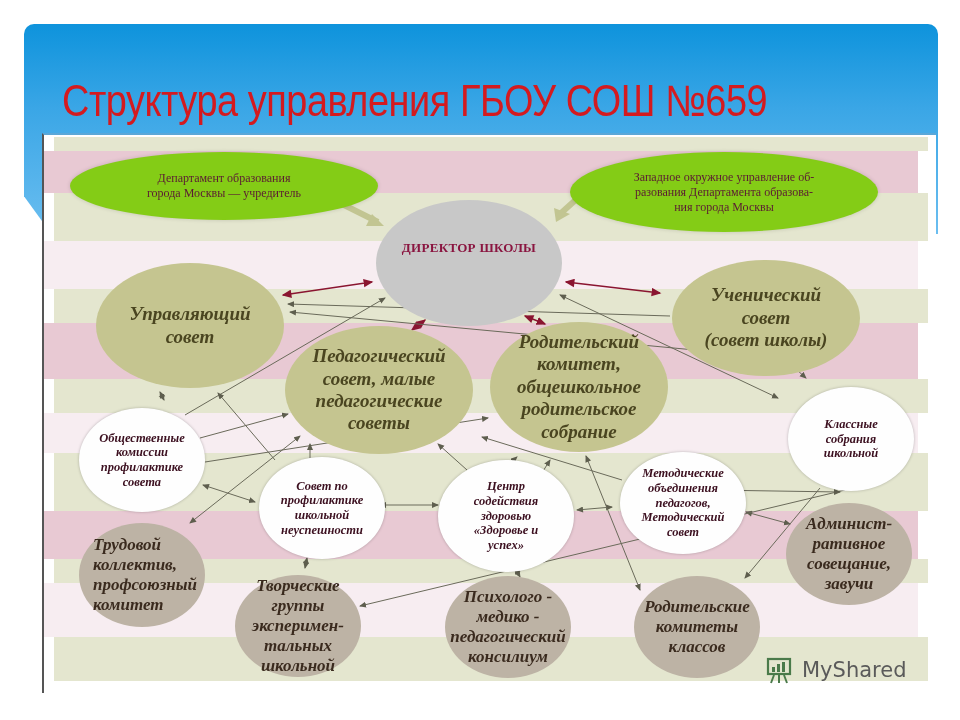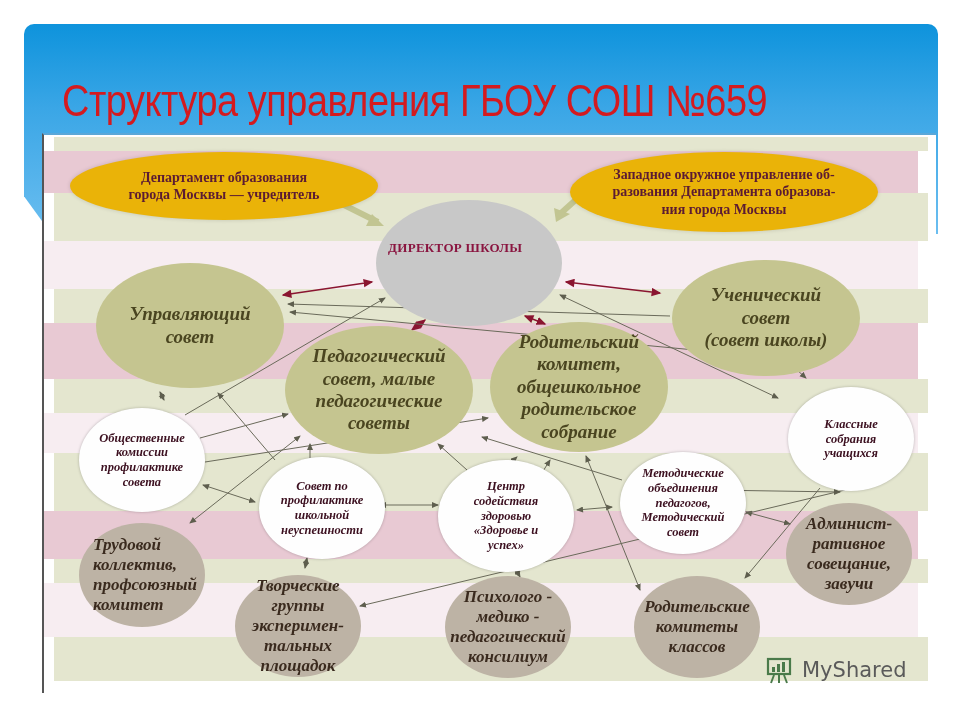--- a/index.html
+++ b/index.html
@@ -29,24 +29,24 @@
     .s-pink { background: #e8c9d3; }
     .s-light { background: #f7edf1; }
     .node {
       position: absolute; border-radius: 50%; display: flex; align-items: center; justify-content: center;
       text-align: center; font-style: italic; font-weight: bold; line-height: 1.18;
     }
     .n-white { background: #fefefe; box-shadow: 0 0 3px rgba(0,0,0,0.25); color: #3c1020; font-size: 12.5px; }
     .n-olive { background: #c5c590; color: #4a4520; font-size: 19px; }
     .n-taupe { background: #bdb3a5; color: #3a2a1e; font-size: 17px; }
     .n-gray { background: #c8c8c8; }
-    .n-top { background: #eab308; font-style: normal; font-weight: bold; color: #5b1b33; font-size: 14px; line-height: 1.25;
+    .n-top { background: #84cc16; font-style: normal; font-weight: normal; color: #5b1b33; font-size: 12px; line-height: 1.25;
              box-shadow: 0 0 4px rgba(0,0,0,0.15); }
     .director-label {
-      position: absolute; left: 12px; right: 0; top: 40px; text-align: left;
+      position: absolute; left: 0; right: 0; top: 40px; text-align: center;
       font-weight: bold; font-style: normal; font-size: 13px; color: #8a1540; letter-spacing: 0.3px;
     }
     svg.links { position: absolute; left: 0; top: 0; pointer-events: none; }
     .watermark {
       position: absolute; left: 766px; top: 656px; display: flex; align-items: center; gap: 10px;
       font-family: "DejaVu Sans", sans-serif; font-size: 21px; color: #5a5a5a;
     }
     .wm-icon { width: 26px; height: 28px; }
     .txt { white-space: pre-line; }
   </style>
@@ -151,21 +151,21 @@
 <div class="node n-olive txt" style="left:672px;top:260px;width:188px;height:116px;">Ученический
 совет
 (совет школы)</div>
 
 <div class="node n-white txt" style="left:79px;top:408px;width:126px;height:104px;">Общественные
 комиссии
 профилактике
 совета</div>
 <div class="node n-white txt" style="left:788px;top:387px;width:126px;height:104px;">Классные
 собрания
-учащихся</div>
+школьной</div>
 <div class="node n-white txt" style="left:259px;top:457px;width:126px;height:102px;">Совет по
 профилактике
 школьной
 неуспешности</div>
 <div class="node n-white txt" style="left:438px;top:460px;width:136px;height:112px;text-align:center;">Центр
 содействия
 здоровью
 «Здоровье и
 успех»</div>
 <div class="node n-white txt" style="left:620px;top:452px;width:126px;height:102px;">Методические
@@ -179,21 +179,21 @@
 совещание,
 завучи</div>
 <div class="node n-taupe txt" style="left:79px;top:523px;width:126px;height:104px;text-align:left;padding-left:14px;justify-content:flex-start;">Трудовой
 коллектив,
 профсоюзный
 комитет</div>
 <div class="node n-taupe txt" style="left:235px;top:575px;width:126px;height:102px;">Творческие
 группы
 эксперимен-
 тальных
-площадок</div>
+школьной</div>
 <div class="node n-taupe txt" style="left:445px;top:576px;width:126px;height:102px;">Психолого -
 медико -
 педагогический
 консилиум</div>
 <div class="node n-taupe txt" style="left:634px;top:576px;width:126px;height:102px;">Родительские
 комитеты
 классов</div>
 
 <div class="watermark">
   <svg class="wm-icon" viewBox="0 0 26 28">

